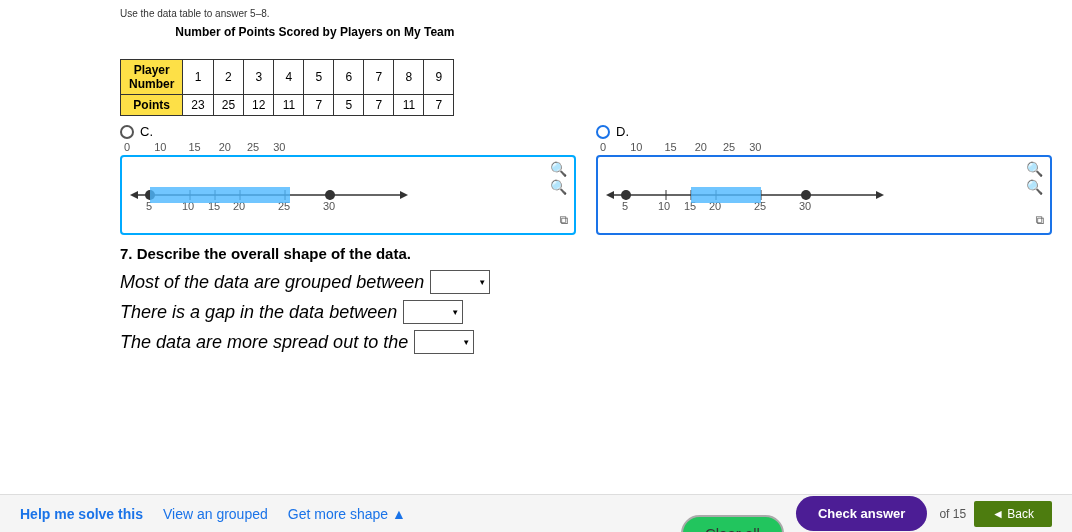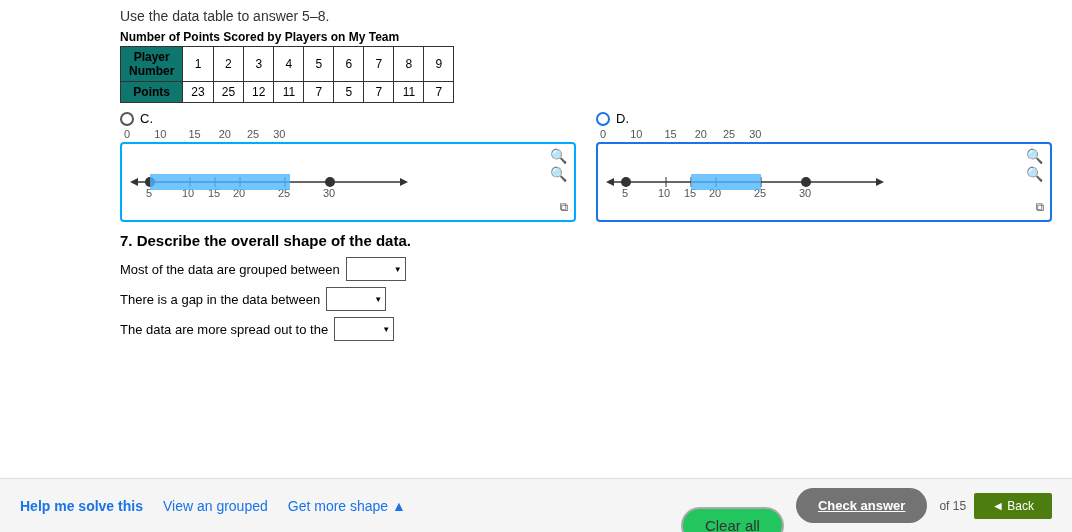--- a/index.html
+++ b/index.html
@@ -19,54 +19,54 @@
       height: 532px;
       position: relative;
       overflow: hidden;
     }
 
     .content-area {
       padding: 8px 20px 0 120px;
     }
 
     .instruction-text {
-      font-size: 14px;
+      font-size: 10px;
       color: #333;
       margin-bottom: 6px;
     }
 
     
     .data-table-container {
       margin-bottom: 8px;
     }
 
     .data-table {
       border-collapse: collapse;
       font-size: 12px;
     }
 
     .data-table caption {
       font-size: 12px;
       font-weight: bold;
-      text-align: left;
-      margin-bottom: 2px;
+      text-align: right;
+      margin-bottom: 20px;
       caption-side: top;
     }
 
     .data-table th, .data-table td {
       border: 1px solid #333;
       padding: 3px 8px;
       text-align: center;
       min-width: 30px;
     }
 
     .data-table th.row-header {
       text-align: center;
       font-weight: bold;
-      background: #0f766e;
+      background: #fde047;
     }
 
     
     .number-lines-section {
       display: flex;
       gap: 20px;
       margin-bottom: 10px;
       align-items: flex-start;
     }
 
@@ -111,26 +111,27 @@
       margin-top: 8px;
     }
 
     .question-title {
       font-size: 15px;
       font-weight: bold;
       margin-bottom: 8px;
     }
 
     .fill-line {
-      font-size: 13px;
+      font-size: 18px;
       margin-bottom: 6px;
       display: flex;
       align-items: center;
       gap: 6px;
       flex-wrap: wrap;
+      font-style: italic;
     }
 
     .dropdown-box {
       border: 1px solid #555;
       padding: 3px 16px 3px 6px;
       font-size: 12px;
       background: #fff;
       position: relative;
       cursor: pointer;
       display: inline-flex;
@@ -145,21 +146,21 @@
       position: absolute;
       right: 3px;
     }
 
     
     .bottom-bar {
       position: absolute;
       bottom: 0;
       left: 0;
       right: 0;
-      height: 54px;
+      height: 38px;
       background: #f5f5f5;
       border-top: 1px solid #ddd;
       display: flex;
       align-items: center;
       padding: 0 20px;
       gap: 20px;
     }
 
     .help-link {
       color: #1a73e8;
@@ -195,29 +196,28 @@
       border: 2px solid #aaa;
       border-radius: 20px;
       padding: 8px 22px;
       font-size: 15px;
       cursor: pointer;
       color: #333;
       margin-top: 39px;
     }
 
     .check-answer-btn {
-      background: #737373;
+      background: #4c1d95;
       border: none;
       border-radius: 20px;
       padding: 10px 22px;
       font-size: 13px;
       cursor: pointer;
       color: #fff;
       font-weight: bold;
-      text-decoration: underline;
     }
 
     .page-nav {
       display: flex;
       align-items: center;
       gap: 8px;
       font-size: 12px;
       color: #555;
     }
 

